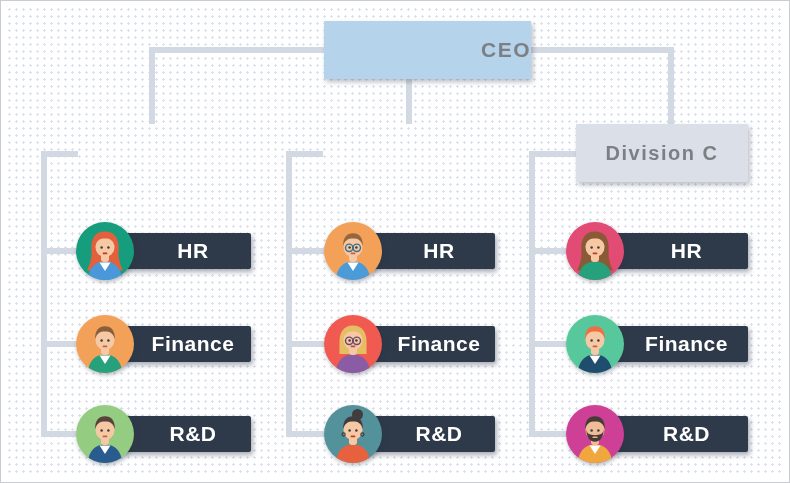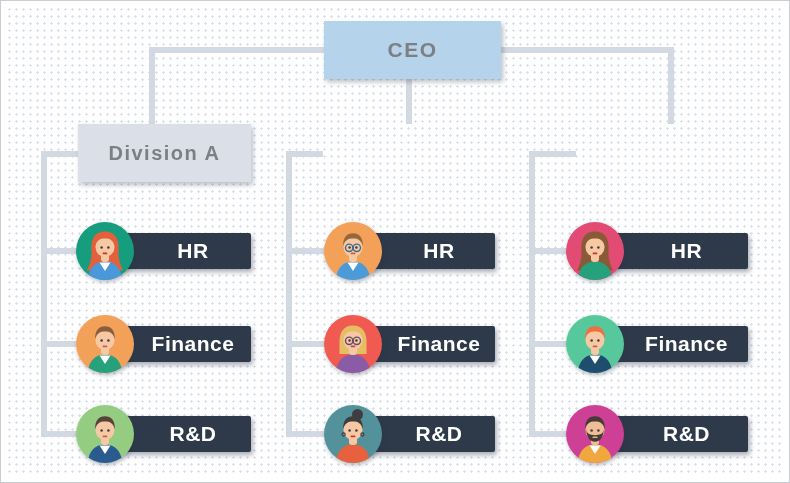--- a/index.html
+++ b/index.html
@@ -31,36 +31,33 @@
   .avatar{
     position:absolute;width:58px;height:58px;border-radius:50%;
     box-shadow:1px 2px 4px rgba(40,50,70,.35);z-index:3;line-height:0;
   }
 </style>
 </head>
 <body>
 
 <div class="frame" id="chart">
   <div class="paper"></div>
-  <div class="node ceo" id="ceo-node" style="left:323px;top:20px;width:177px;height:58px;">
+  <div class="node ceo" id="ceo-node" style="left:323px;top:20px;width:207px;height:58px;justify-content:flex-end;">
     <span>CEO</span>
   </div>
 <div class="line" style="left: 148px; top: 46px; width: 175px; height: 6px;"></div>
     <div class="line" style="left: 494px; top: 46px; width: 179px; height: 6px;"></div>
     <div class="line" style="left: 148px; top: 46px; width: 6px; height: 77px;"></div>
     <div class="line" style="left: 667px; top: 46px; width: 6px; height: 77px;"></div>
     <div class="line" style="left: 405px; top: 78px; width: 6px; height: 45px;"></div>
     <div class="line" style="left: 40px; top: 150px; width: 6px; height: 286px;"></div>
     <div class="line" style="left: 40px; top: 150px; width: 37px; height: 6px;"></div>
     <div class="line" style="left: 40px; top: 247px; width: 64px; height: 6px;"></div>
     <div class="line" style="left: 40px; top: 340px; width: 64px; height: 6px;"></div>
     <div class="line" style="left: 40px; top: 430px; width: 64px; height: 6px;"></div>
-    <div class="node divbox" style="left: 77px; top: 123px; width: 173px; height: 58px;">
-      <span>Division A</span>
-    </div>
     <div class="bar" style="left: 104px; top: 232px; width: 146px; height: 36px;">
       <span class="bar-label">HR</span>
     </div>
     <div class="avatar" style="left: 75px; top: 221px;"><svg width="58" height="58" viewBox="0 0 58 58">
         <defs>
           <clipPath id="c00">
             <circle cx="29" cy="29" r="29"></circle>
           </clipPath>
         </defs>
         <circle cx="29" cy="29" r="29" fill="#169d7d"></circle>
@@ -192,20 +189,23 @@
           <rect x="26.6" y="30.6" width="4.8" height="1.7" rx="0.85" fill="#c0392b"></rect>
           <circle cx="19.6" cy="29.5" r="1.6" fill="none" stroke="#3d3a40" stroke-width="1.1"></circle>
           <circle cx="38.4" cy="29.5" r="1.6" fill="none" stroke="#3d3a40" stroke-width="1.1"></circle>
         </g>
       </svg></div>
     <div class="line" style="left: 528px; top: 150px; width: 6px; height: 286px;"></div>
     <div class="line" style="left: 528px; top: 150px; width: 47px; height: 6px;"></div>
     <div class="line" style="left: 528px; top: 247px; width: 66px; height: 6px;"></div>
     <div class="line" style="left: 528px; top: 340px; width: 66px; height: 6px;"></div>
     <div class="line" style="left: 528px; top: 430px; width: 66px; height: 6px;"></div>
+    <div class="node divbox" style="left: 575px; top: 123px; width: 172px; height: 58px;">
+      <span>Division C</span>
+    </div>
     <div class="bar" style="left: 594px; top: 232px; width: 153px; height: 36px;">
       <span class="bar-label">HR</span>
     </div>
     <div class="avatar" style="left: 565px; top: 221px;"><svg width="58" height="58" viewBox="0 0 58 58">
         <defs>
           <clipPath id="c20">
             <circle cx="29" cy="29" r="29"></circle>
           </clipPath>
         </defs>
         <circle cx="29" cy="29" r="29" fill="#e14b74"></circle>

